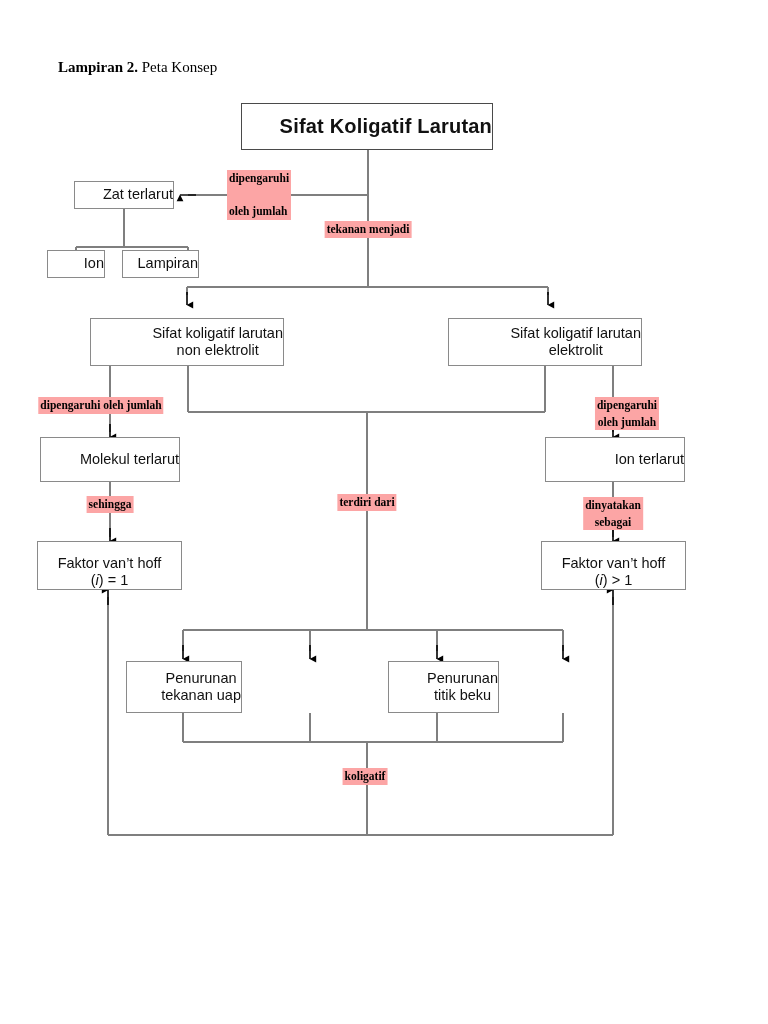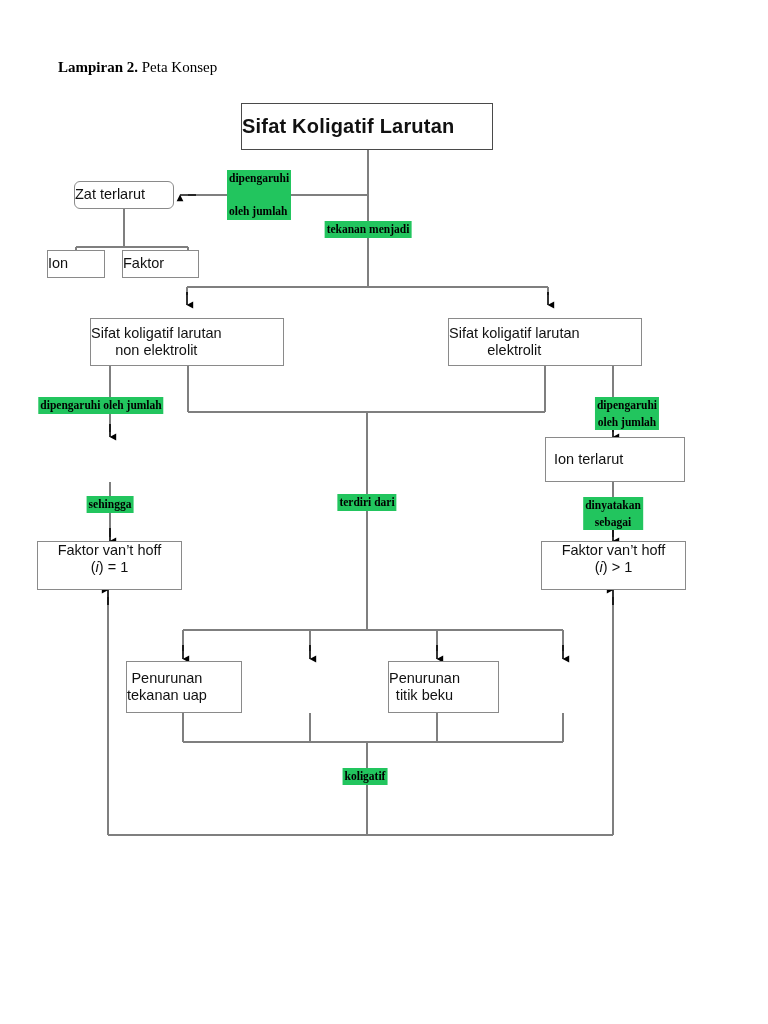--- a/index.html
+++ b/index.html
@@ -47,21 +47,21 @@
   }
 
   
   .node {
     position: absolute;
     box-sizing: border-box;
     border: 1px solid #8a8a8a;
     background: #ffffff;
     display: flex;
     align-items: center;
-    justify-content: flex-start;
+    justify-content: flex-end;
     text-align: center;
     font-family: "Liberation Sans", sans-serif;
     font-size: 14.5px;
     line-height: 1.18;
     color: #111111;
   }
   .node.root {
     border: 1px solid #4a4a4a;
     font-weight: bold;
     font-size: 20px;
@@ -71,21 +71,21 @@
 
   
   .elabel {
     position: absolute;
     font-family: "Liberation Serif", serif;
     font-weight: bold;
     font-size: 11.5px;
     line-height: 1.45;
     color: #000000;
     white-space: pre-line;
-    background: #22c55e;
+    background: #fca5a5;
     padding: 0 2px;
   }
   .elabel.center { text-align: center; transform: translateX(-50%); }
   .elabel.left   { text-align: left; }
 
   .ital { font-style: italic; }
 </style>
 </head>
 <body>
 
@@ -175,42 +175,45 @@
 
       <path d="M108,605 L108,590" marker-end="url(#arrUp)"></path>
       <path d="M613,605 L613,590" marker-end="url(#arrUp)"></path>
     </g>
   </svg>
 
   <div class="node root" style="left:241px; top:103px; width:252px; height:47px;">
     <span class="txt">Sifat Koligatif Larutan</span>
   </div>
 
-  <div class="node" style="left:74px; top:181px; width:100px; height:28px;border-radius:6px;">
+  <div class="node" style="left:74px; top:181px; width:100px; height:28px;">
     <span class="txt">Zat terlarut</span>
   </div>
 
   <div class="node" style="left:47px; top:250px; width:58px; height:28px;">
     <span class="txt">Ion</span>
   </div>
 
   <div class="node" style="left:122px; top:250px; width:77px; height:28px;">
-    <span class="txt">Faktor</span>
+    <span class="txt">Lampiran</span>
   </div>
 
   <div class="node" style="left:90px; top:318px; width:194px; height:48px;">
     <span class="txt">Sifat koligatif larutan
 non elektrolit</span>
   </div>
 
   <div class="node" style="left:448px; top:318px; width:194px; height:48px;">
     <span class="txt">Sifat koligatif larutan
 elektrolit</span>
   </div>
 
+  <div class="node" style="left:40px; top:437px; width:140px; height:45px;">
+    <span class="txt">Molekul terlarut</span>
+  </div>
 
   <div class="node" style="left:545px; top:437px; width:140px; height:45px;padding-left:8px;">
     <span class="txt">Ion terlarut</span>
   </div>
 
   <div class="node" style="left:37px; top:541px; width:145px; height:49px; flex-direction:column;">
     <span class="txt">Faktor van’t hoff</span>
     <span class="txt"><span>(</span><span class="ital">i</span><span>) = 1</span></span>
   </div>
 

